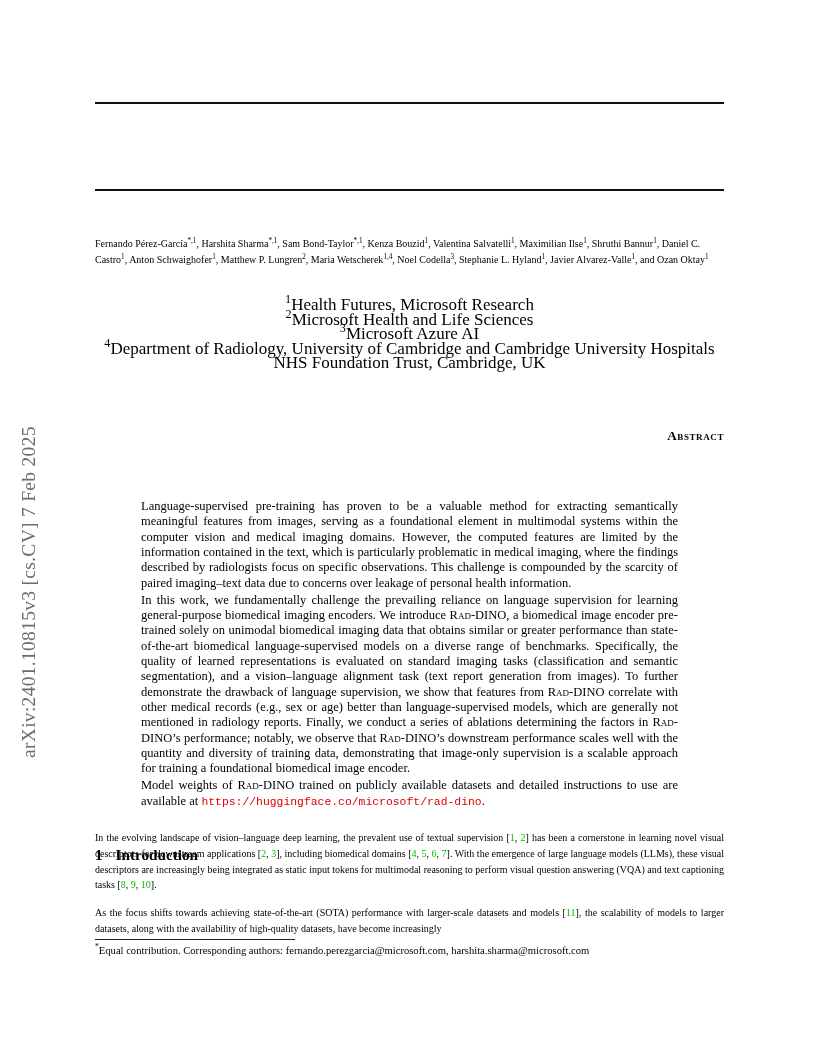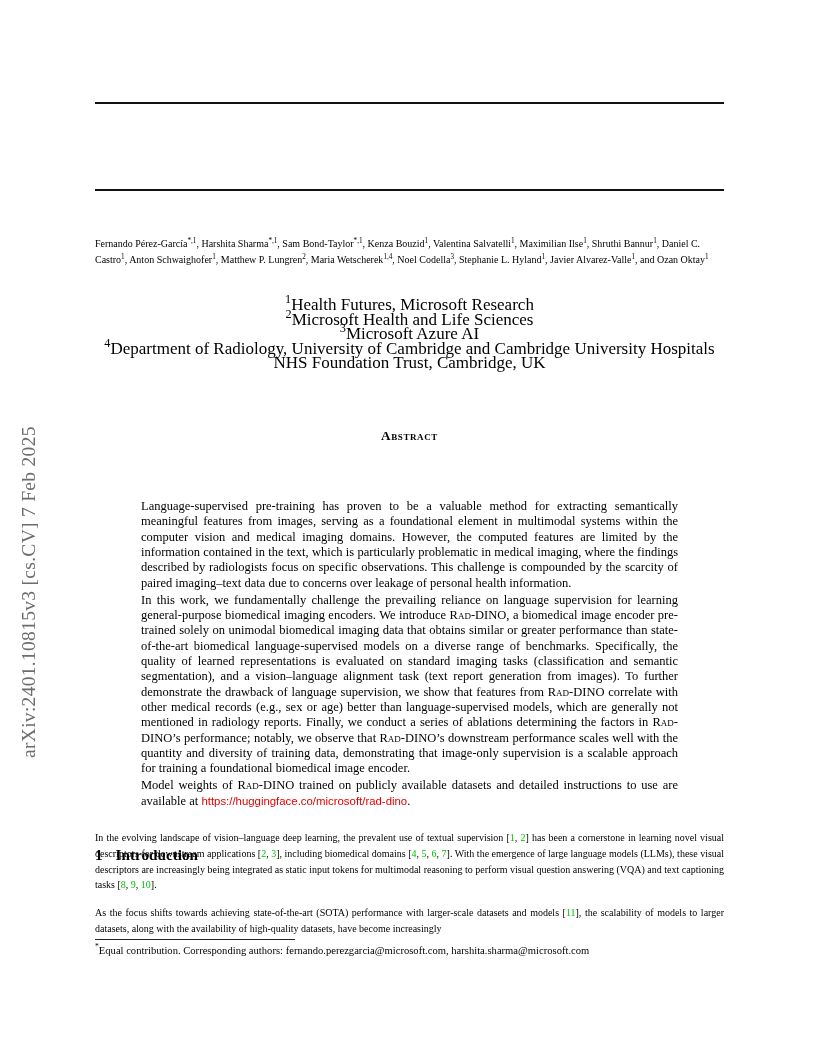--- a/index.html
+++ b/index.html
@@ -105,21 +105,21 @@
     text-align: center;
     font-size: 17px;
     line-height: 14.6px;
   }
 
   .abstract-head {
     position: absolute;
     left: 0;
     top: 428px;
     width: 629px;
-    text-align: center;
+    text-align: right;
     font-size: 13.2px;
     font-weight: bold;
     font-variant: small-caps;
     letter-spacing: 0.6px;
   }
 
   .abstract-body {
     position: absolute;
     left: 46px;
     top: 451px;
@@ -132,21 +132,21 @@
   }
   .abstract-body p {
     margin: 0 0 0 0;
     text-indent: 0;
   }
   .abstract-body p + p { margin-top: 1.5px; }
 
   .sc { font-variant: small-caps; }
 
   .url {
-    font-family: Liberation Sans, sans-serif;
+    font-family: Liberation Mono, monospace;
     font-size: 11.4px;
     color: #e10000;
   }
 
   .section-head {
     position: absolute;
     left: 0;
     top: 846px;
     font-size: 15.2px;
     font-weight: bold;

